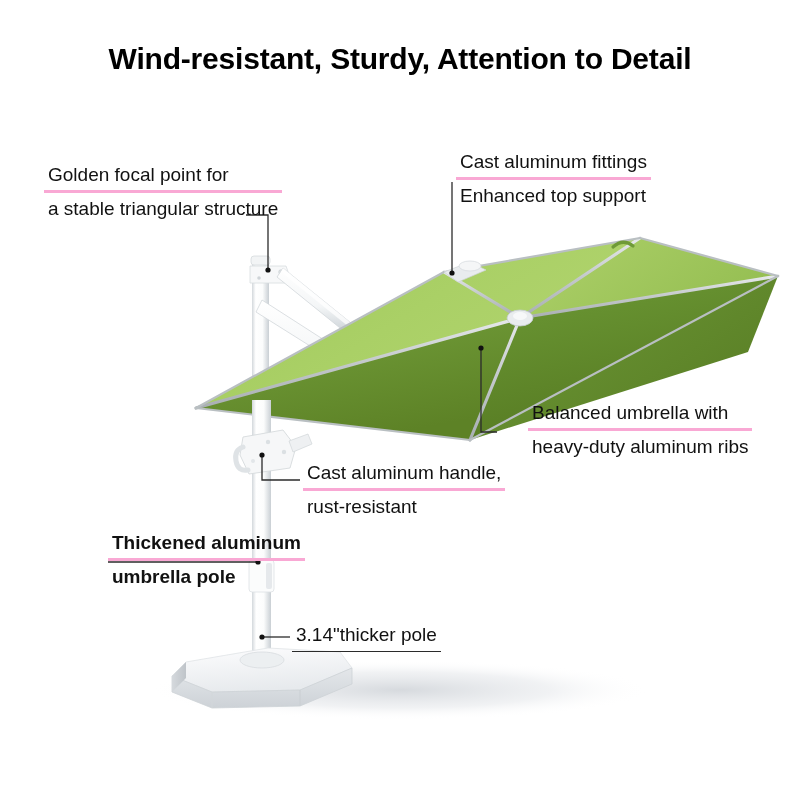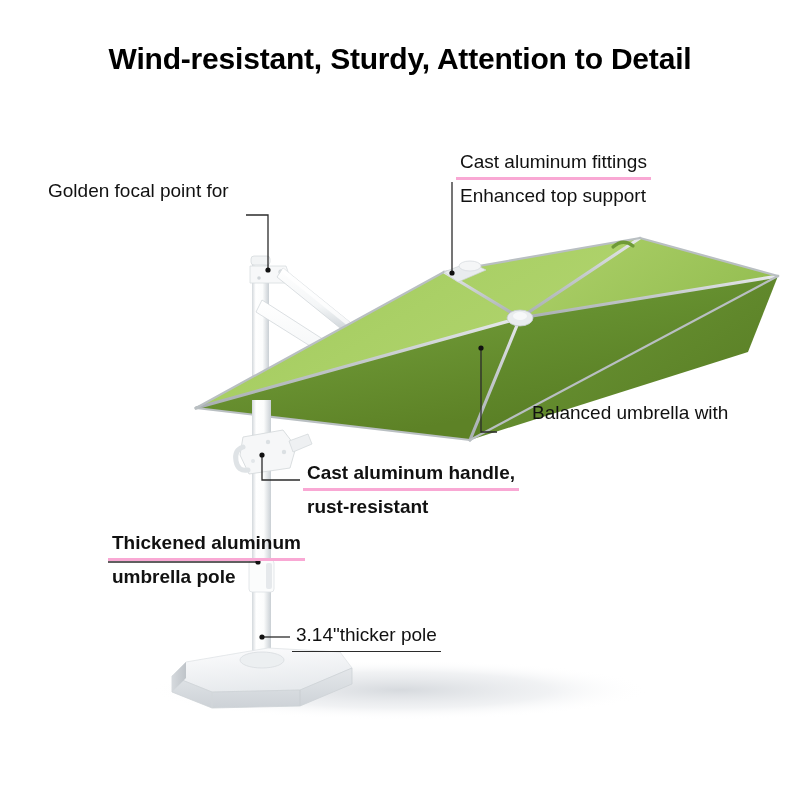--- a/index.html
+++ b/index.html
@@ -54,24 +54,24 @@
   .callout .line2 {
     display: block;
     padding: 1px 4px 0 4px;
     border-top: 3px solid #f9a8d4;
   }
   .callout.single .line1 {
     border-bottom: 1px solid #2b2b2b;
     padding-bottom: 2px;
   }
   
-  #callout-focal       { left: 44px;  top: 176px; }
+  #callout-focal       { left: 44px;  top: 160px; }
   #callout-fittings    { left: 456px; top: 147px; }
   #callout-ribs        { left: 528px; top: 398px; }
-  #callout-handle      { left: 303px; top: 458px; font-weight: bold; }
+  #callout-handle      { left: 303px; top: 458px; }
   #callout-pole        { left: 108px; top: 528px; font-weight: bold; }
   #callout-thickness   { left: 292px; top: 620px; }
 
   
   #leader-lines {
     position: absolute;
     left: 0;
     top: 0;
     width: 800px;
     height: 800px;
@@ -253,29 +253,31 @@
       <circle cx="452" cy="273" r="2.6"></circle>
       <circle cx="481" cy="348" r="2.6"></circle>
       <circle cx="262" cy="455" r="2.6"></circle>
       <circle cx="258" cy="562" r="2.6"></circle>
       <circle cx="262" cy="637" r="2.6"></circle>
     </g>
   </svg>
 
   <div class="callout" id="callout-focal">
     <span class="line1">Golden focal point for</span>
+    <span class="line2">a stable triangular structure</span>
   </div>
 
   <div class="callout" id="callout-fittings">
     <span class="line1">Cast aluminum fittings</span>
     <span class="line2">Enhanced top support</span>
   </div>
 
   <div class="callout" id="callout-ribs">
     <span class="line1">Balanced umbrella with</span>
+    <span class="line2">heavy-duty aluminum ribs</span>
   </div>
 
   <div class="callout" id="callout-handle">
     <span class="line1">Cast aluminum handle,</span>
     <span class="line2">rust-resistant</span>
   </div>
 
   <div class="callout" id="callout-pole">
     <span class="line1">Thickened aluminum</span>
     <span class="line2">umbrella pole</span>

